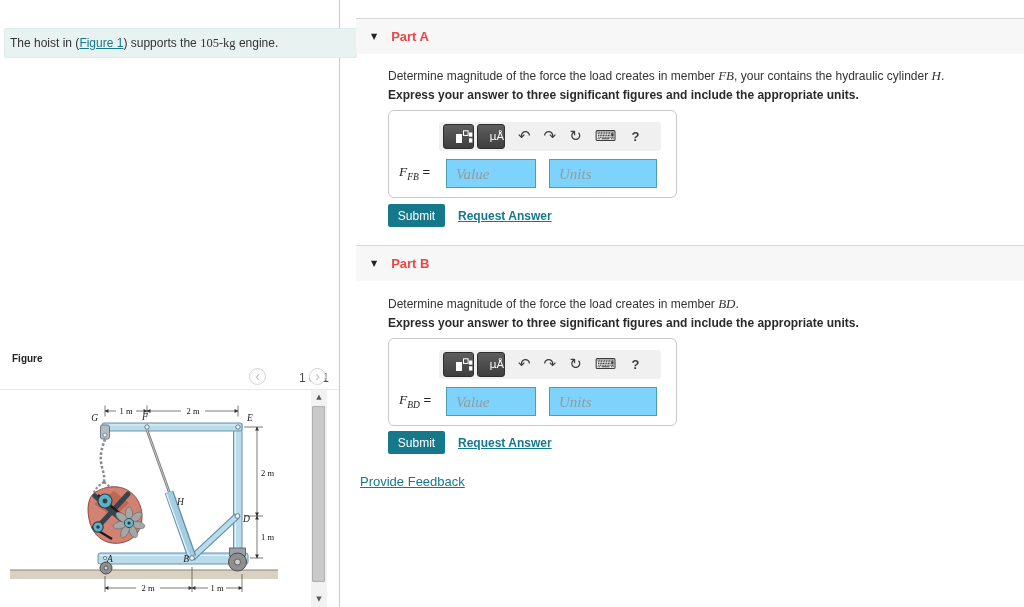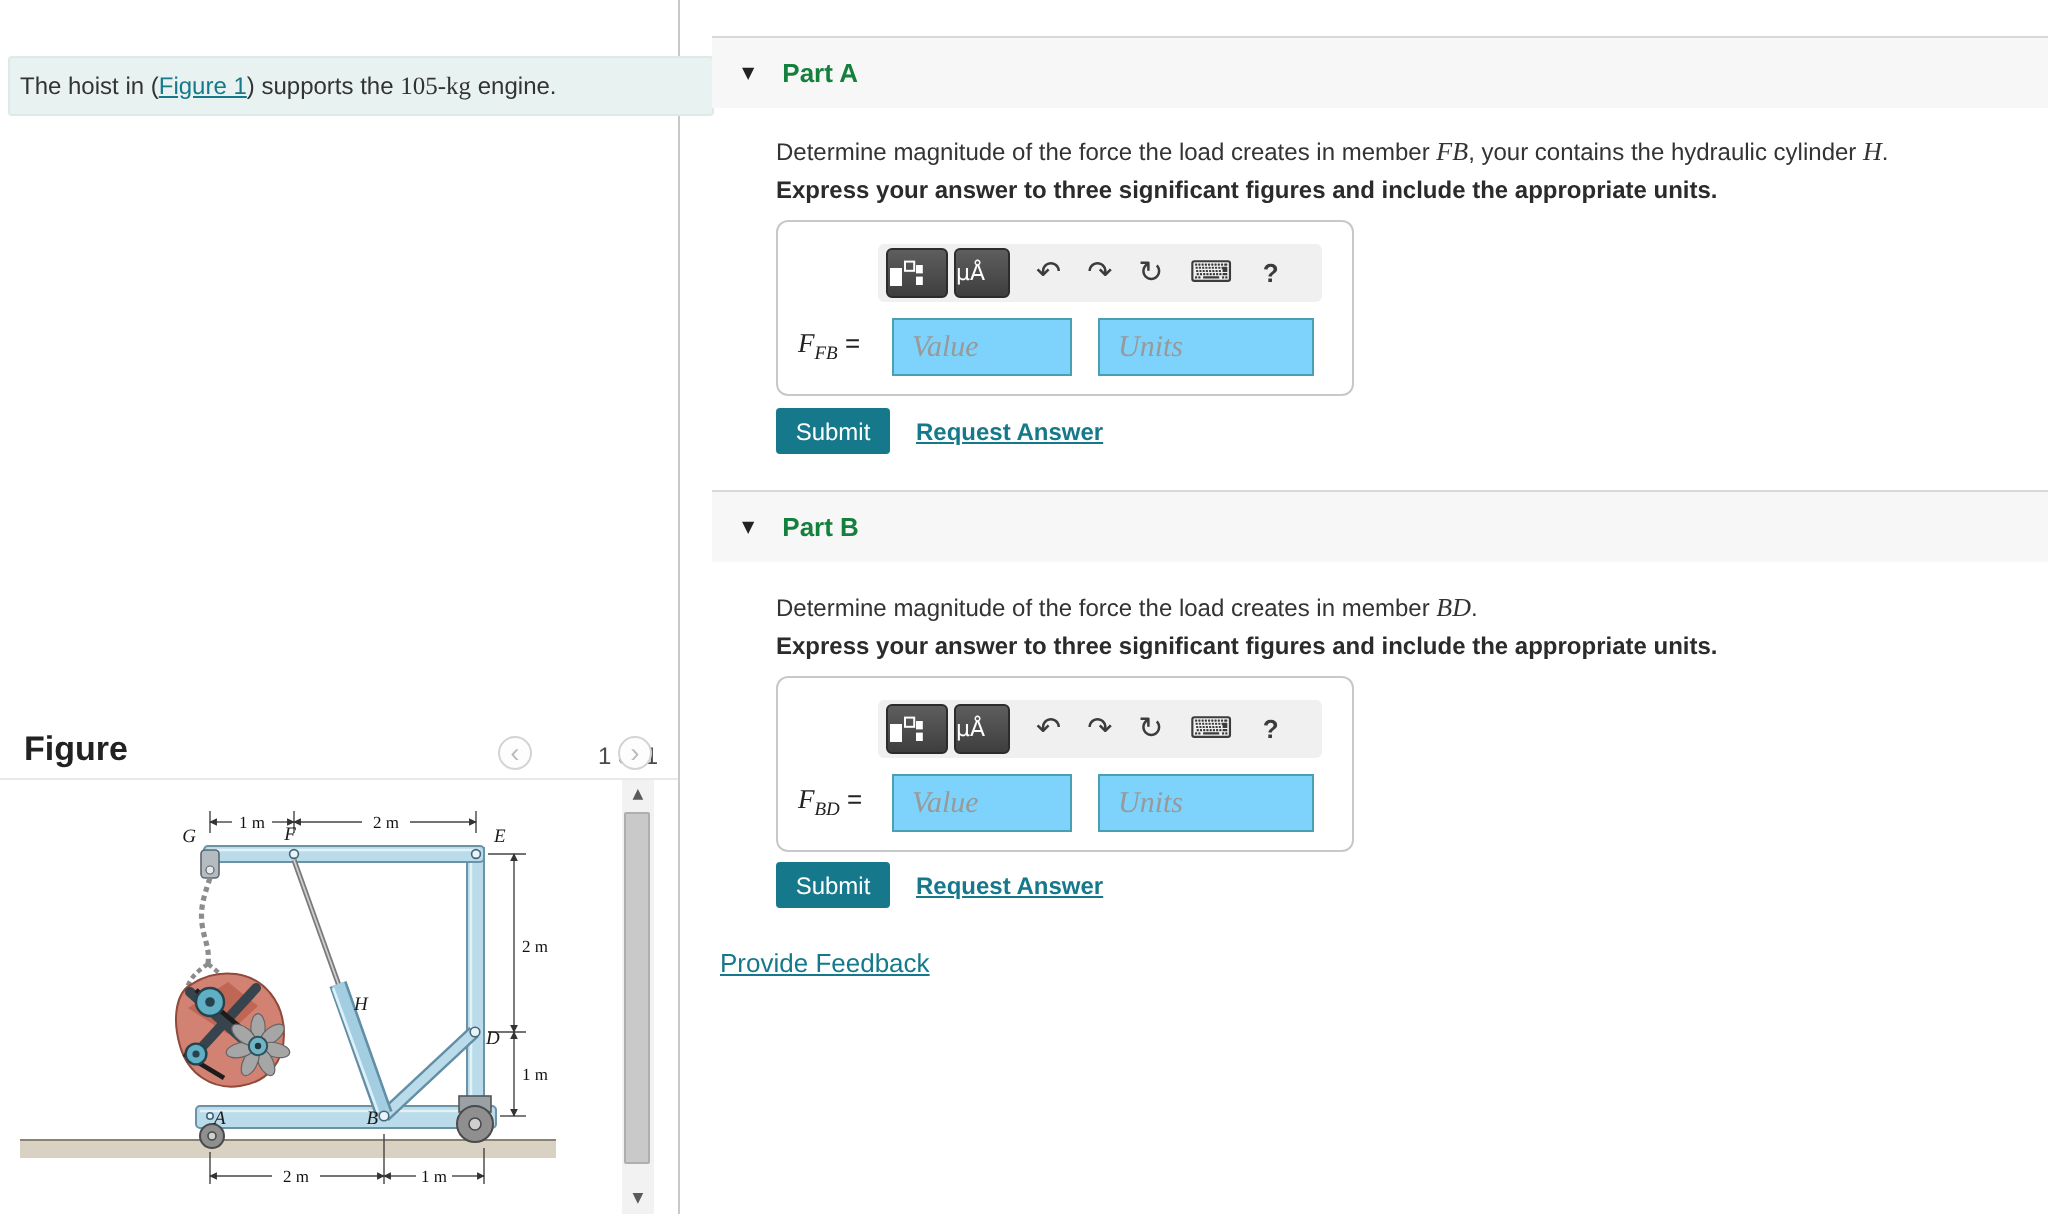--- a/index.html
+++ b/index.html
@@ -18,21 +18,21 @@
   .statement-box{
     position:absolute;left:4px;top:28px;width:353px;height:30px;
     background:#e7f2f1;border:1px solid #dcebe9;border-radius:2px;
     display:flex;align-items:center;padding-left:5px;box-sizing:border-box;
     font-size:12px;color:#333;
   }
   .fig-link{color:#15798b;text-decoration:underline;cursor:pointer;}
   .mass{font-size:12.5px;}
 
   
-  .figure-title{position:absolute;left:12px;top:365px;font-size:17px;font-weight:bold;color:#222;}
+  .figure-title{position:absolute;left:12px;top:353px;font-size:10px;font-weight:bold;color:#222;}
   .pager-btn{
     position:absolute;top:368px;width:17px;height:17px;border:1px solid #d4d4d4;border-radius:50%;
     background:#fdfdfd;color:#bcbcbc;text-align:center;line-height:14px;font-size:14px;cursor:pointer;
     box-sizing:border-box;
   }
   .pager-prev{left:249px;} .pager-next{left:309px;}
   .pager-text{position:absolute;left:271px;top:371px;font-size:12px;color:#4a4a4a;margin-left:28px;}
   .fig-sep{position:absolute;left:0;top:389px;width:339px;height:1px;background:#e9e9e9;}
   .figure-box{position:absolute;left:10px;top:390px;width:300px;height:215px;background:#fff;}
 
@@ -43,35 +43,35 @@
   .sb-thumb{position:absolute;left:1px;top:16px;width:13px;height:176px;background:#c9c9c9;border:1px solid #aeaeae;border-radius:1px;box-sizing:border-box;}
 
   
   .rp{position:absolute;left:340px;top:0;width:684px;height:607px;}
   .part-header{
     position:absolute;left:16px;right:0;height:36px;background:#f7f7f7;border-top:1px solid #d8d8d8;
     display:flex;align-items:center;cursor:pointer;box-sizing:border-box;
   }
   .ph-a{top:18px;} .ph-b{top:245px;}
   .ph-tri{margin-left:15px;font-size:8px;color:#222;font-family:"DejaVu Sans",sans-serif;}
-  .ph-title{margin-left:14px;font-size:13px;font-weight:bold;color:#15803d;}
+  .ph-title{margin-left:14px;font-size:13px;font-weight:bold;color:#ef4444;}
 
   .desc{position:absolute;left:48px;font-size:12px;color:#333;white-space:nowrap;}
   .desc .math{font-size:13px;}
   .desc-a{top:68px;} .desc-b{top:296px;}
   .instr{position:absolute;left:48px;font-size:12px;font-weight:bold;color:#2b2b2b;white-space:nowrap;}
   .instr-a{top:88px;} .instr-b{top:316px;}
 
   .abox{position:absolute;left:48px;width:287px;height:86px;border:1px solid #c8c8c8;border-radius:6px;background:#fff;}
   .abox-a{top:110px;} .abox-b{top:338px;}
 
   .tbar{position:absolute;left:50px;top:11px;width:222px;height:29px;background:#f0f0f0;border-radius:3px;display:flex;align-items:center;}
   .tb-btn{
     height:25px;background:linear-gradient(#5e5e5e,#3e3e3e);border:1px solid #2c2c2c;border-radius:3px;
-    display:flex;align-items:center;justify-content:flex-start;cursor:pointer;box-sizing:border-box;
+    display:flex;align-items:center;justify-content:flex-end;cursor:pointer;box-sizing:border-box;
   }
   .tb-btn-eq{width:31px;margin-left:4px;}
   .tb-btn-units{width:28px;margin-left:3px;color:#fff;font-size:11px;font-family:"DejaVu Sans",sans-serif;}
   .tb-icon{margin-left:13px;color:#3c3c3c;font-size:15px;line-height:1;cursor:pointer;font-family:"DejaVu Sans",sans-serif;}
   .tb-help{font-size:13px;font-weight:bold;margin-left:15px;font-family:"Liberation Sans",sans-serif;}
 
   .alabel{position:absolute;left:10px;top:53px;font-size:13px;color:#222;}
   .alabel .math{font-size:13.5px;}
   .alabel sub{font-size:9.5px;font-family:"Liberation Serif","DejaVu Serif",serif;font-style:italic;}
   .inp{position:absolute;top:48px;height:29px;box-sizing:border-box;border:1.5px solid #4aa0b2;background:#7dd3fc;padding:0 9px;font-size:15px;color:#333;outline:none;border-radius:0;}

